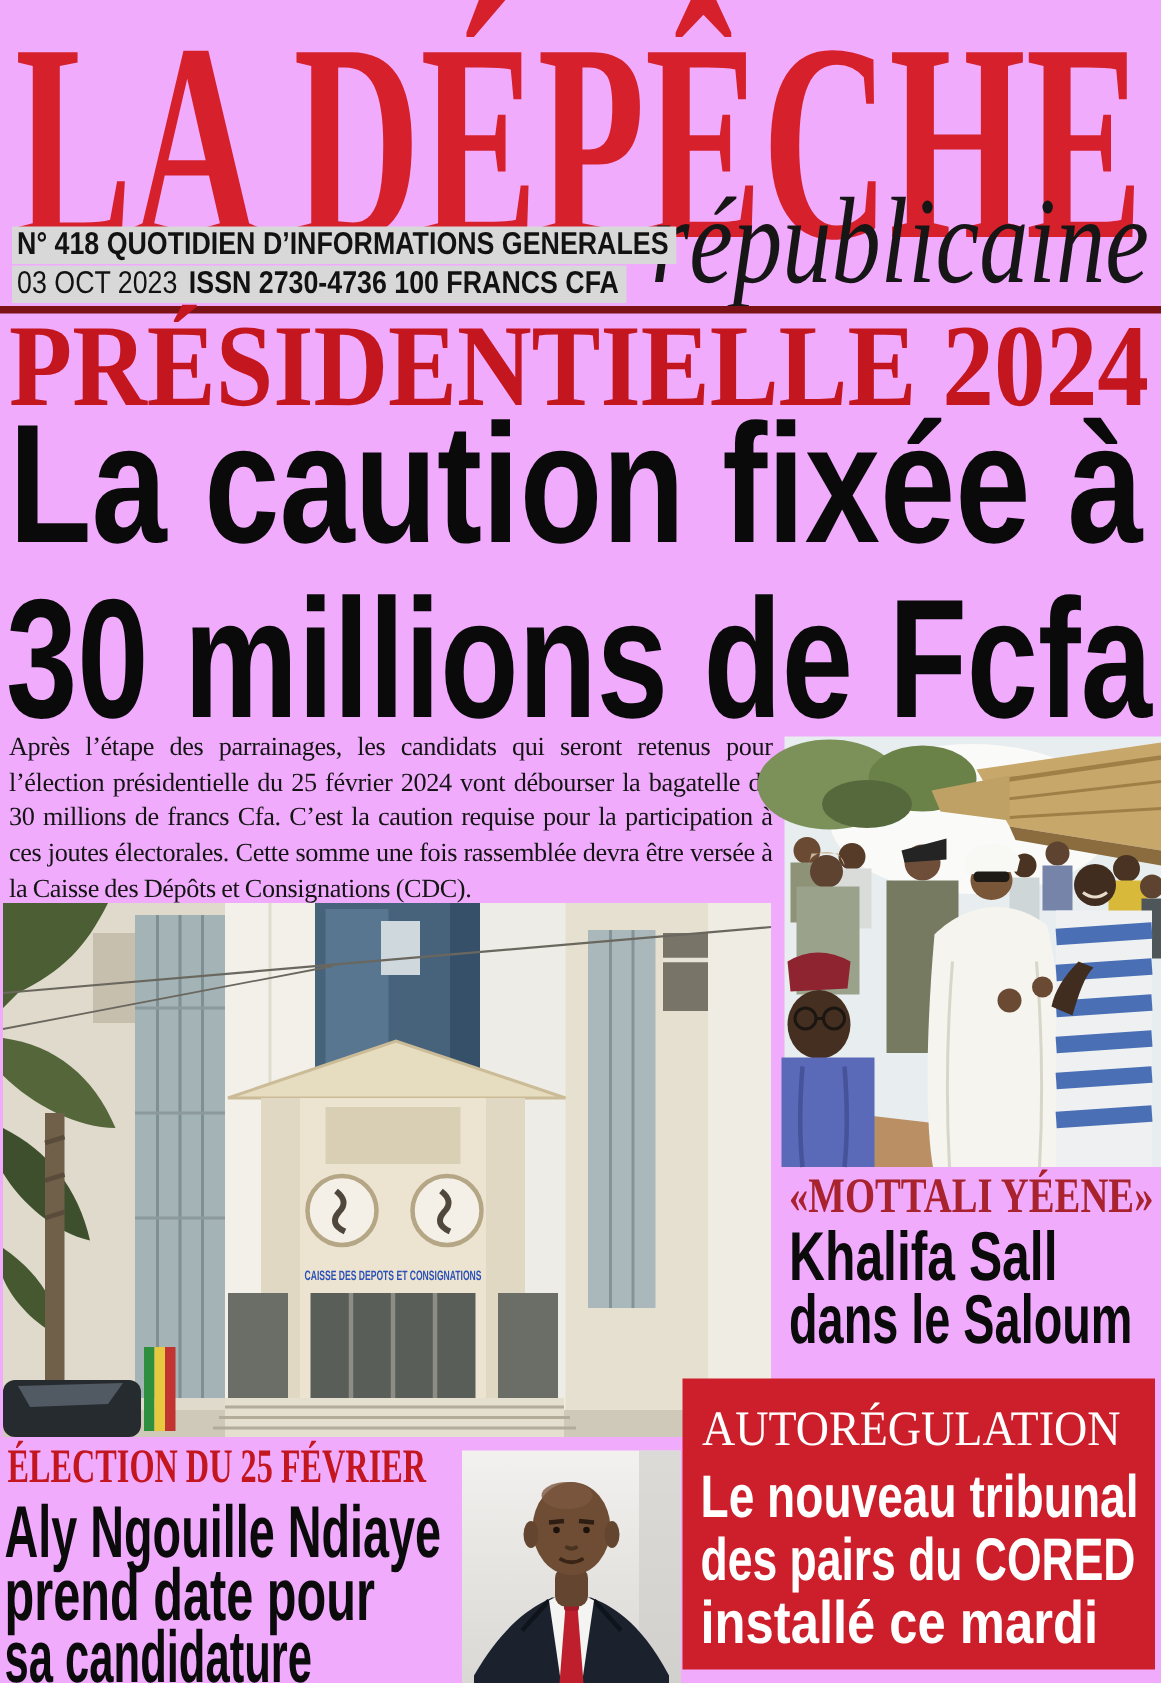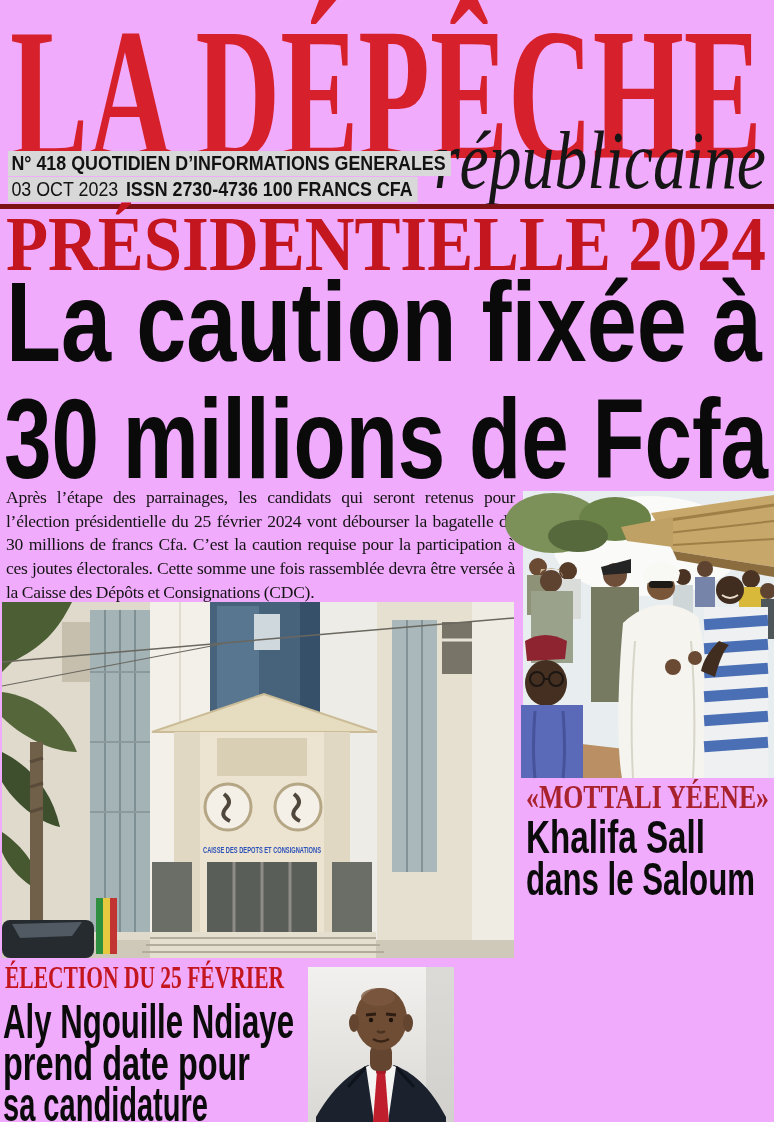--- a/index.html
+++ b/index.html
@@ -236,14 +236,22 @@
     <ellipse cx="46" cy="56" rx="5" ry="9" fill="#64452f"></ellipse>
     <ellipse cx="100" cy="56" rx="5" ry="9" fill="#64452f"></ellipse>
     <line x1="58" y1="48" x2="68" y2="47" stroke="#2e1d12" stroke-width="3"></line>
     <line x1="78" y1="47" x2="88" y2="48" stroke="#2e1d12" stroke-width="3"></line>
     <circle cx="63" cy="53" r="2.2" fill="#1d120b"></circle>
     <circle cx="83" cy="53" r="2.2" fill="#1d120b"></circle>
     <path d="M69,64 q4,3 8,0" stroke="#4a3220" stroke-width="2.5" fill="none"></path>
     <path d="M65,72 q8,5 16,0" stroke="#3a2416" stroke-width="2.5" fill="none"></path>
   </svg>
 
+  <div id="cored-box">
+    <svg width="315" height="194">
+      <text x="13" y="44" font-family="Liberation Serif, serif" font-size="33" fill="#ffffff" textLength="279" lengthAdjust="spacingAndGlyphs">AUTORÉGULATION</text>
+      <text x="12" y="92" font-family="Liberation Sans, sans-serif" font-weight="700" font-size="40" fill="#ffffff" textLength="292" lengthAdjust="spacingAndGlyphs">Le nouveau tribunal</text>
+      <text x="12" y="134" font-family="Liberation Sans, sans-serif" font-weight="700" font-size="40" fill="#ffffff" textLength="290" lengthAdjust="spacingAndGlyphs">des pairs du CORED</text>
+      <text x="12" y="176" font-family="Liberation Sans, sans-serif" font-weight="700" font-size="40" fill="#ffffff" textLength="265" lengthAdjust="spacingAndGlyphs">installé ce mardi</text>
+    </svg>
+  </div>
 
 </div>
 
 </body></html>

